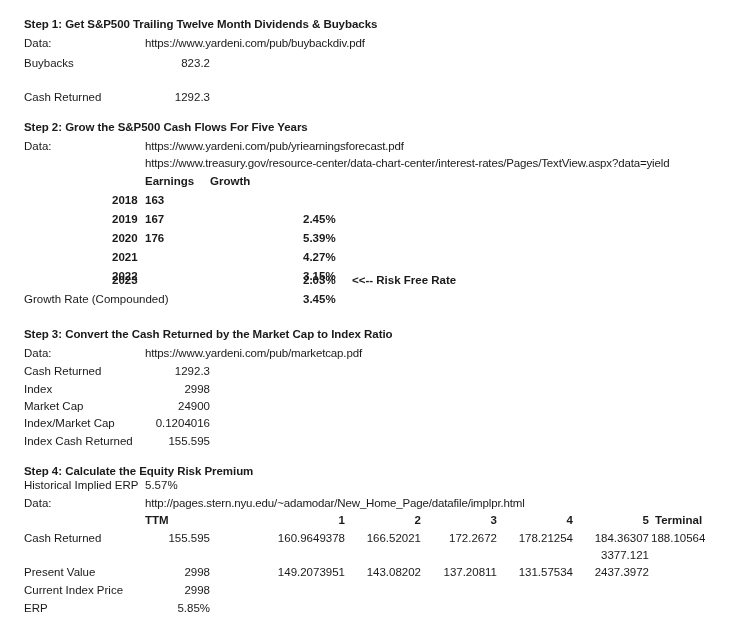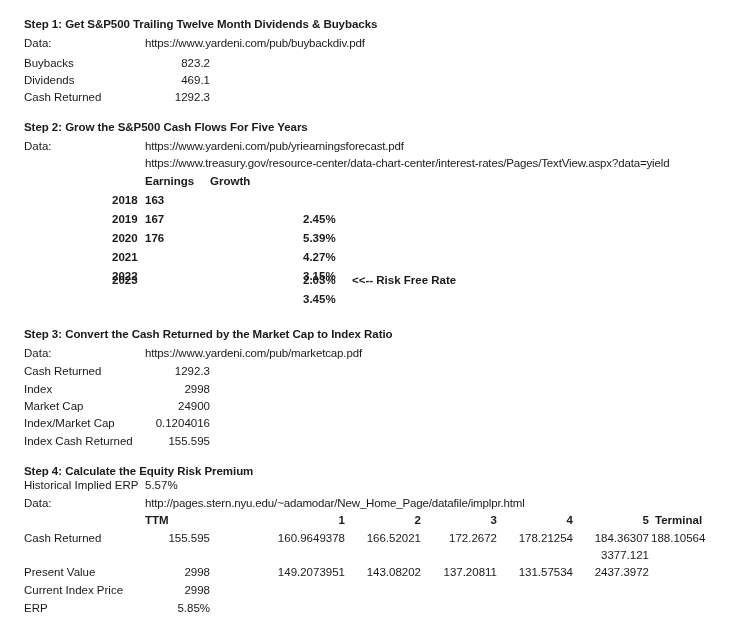--- a/index.html
+++ b/index.html
@@ -77,24 +77,20 @@
     <span class="cell step-title">Step 1: Get S&amp;P500 Trailing Twelve Month Dividends &amp; Buybacks</span>
   </div>
   <div class="row" style="top:35px;">
     <span class="cell lbl">Data:</span>
     <span class="cell url">https://www.yardeni.com/pub/buybackdiv.pdf</span>
   </div>
   <div class="row" style="top:55px;">
     <span class="cell lbl">Buybacks</span>
     <span class="cell v210">823.2</span>
   </div>
-  <div class="row" style="top:72px;">
-    <span class="cell lbl">Dividends</span>
-    <span class="cell v210">469.1</span>
-  </div>
   <div class="row" style="top:89px;">
     <span class="cell lbl">Cash Returned</span>
     <span class="cell v210">1292.3</span>
   </div>
 
   <div class="row" style="top:119px;">
     <span class="cell step-title">Step 2: Grow the S&amp;P500 Cash Flows For Five Years</span>
   </div>
   <div class="row" style="top:138px;">
     <span class="cell lbl">Data:</span>
@@ -133,20 +129,21 @@
     <span class="cell earn"></span>
     <span class="cell grw">3.15%</span>
   </div>
   <div class="row" style="top:272px;">
     <span class="cell yr">2023</span>
     <span class="cell earn"></span>
     <span class="cell grw">2.03%</span>
     <span class="cell grw-note">&lt;&lt;-- Risk Free Rate</span>
   </div>
   <div class="row" style="top:291px;">
+    <span class="cell lbl">Growth Rate (Compounded)</span>
     <span class="cell grw">3.45%</span>
   </div>
 
   <div class="row" style="top:326px;">
     <span class="cell step-title">Step 3: Convert the Cash Returned by the Market Cap to Index Ratio</span>
   </div>
   <div class="row" style="top:345px;">
     <span class="cell lbl">Data:</span>
     <span class="cell url">https://www.yardeni.com/pub/marketcap.pdf</span>
   </div>

